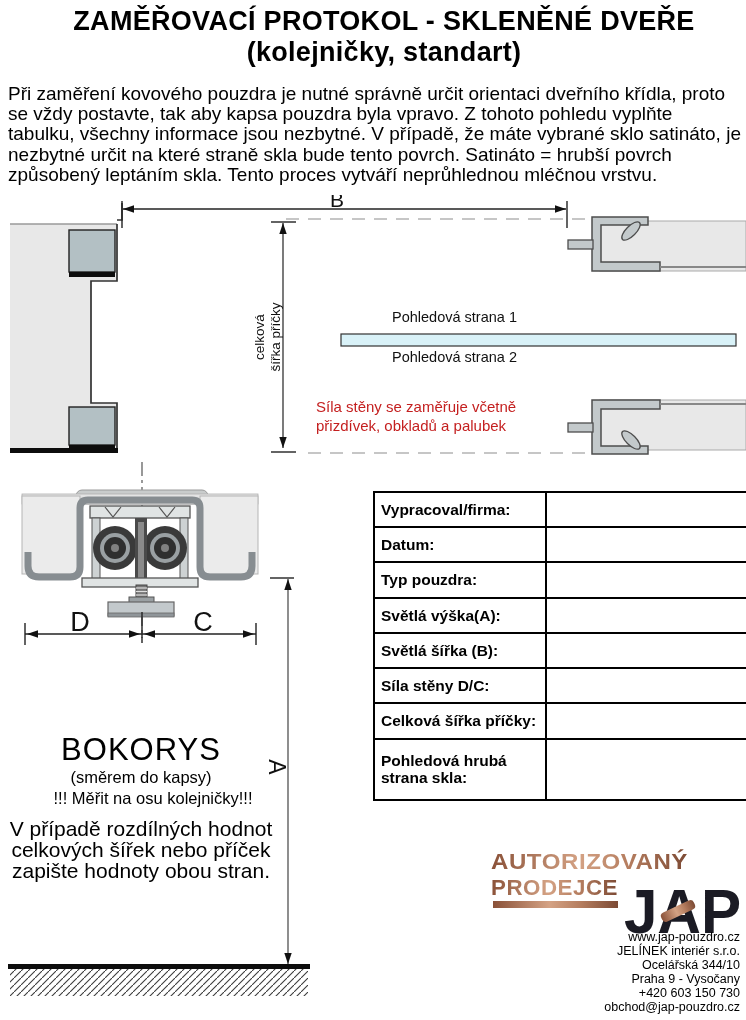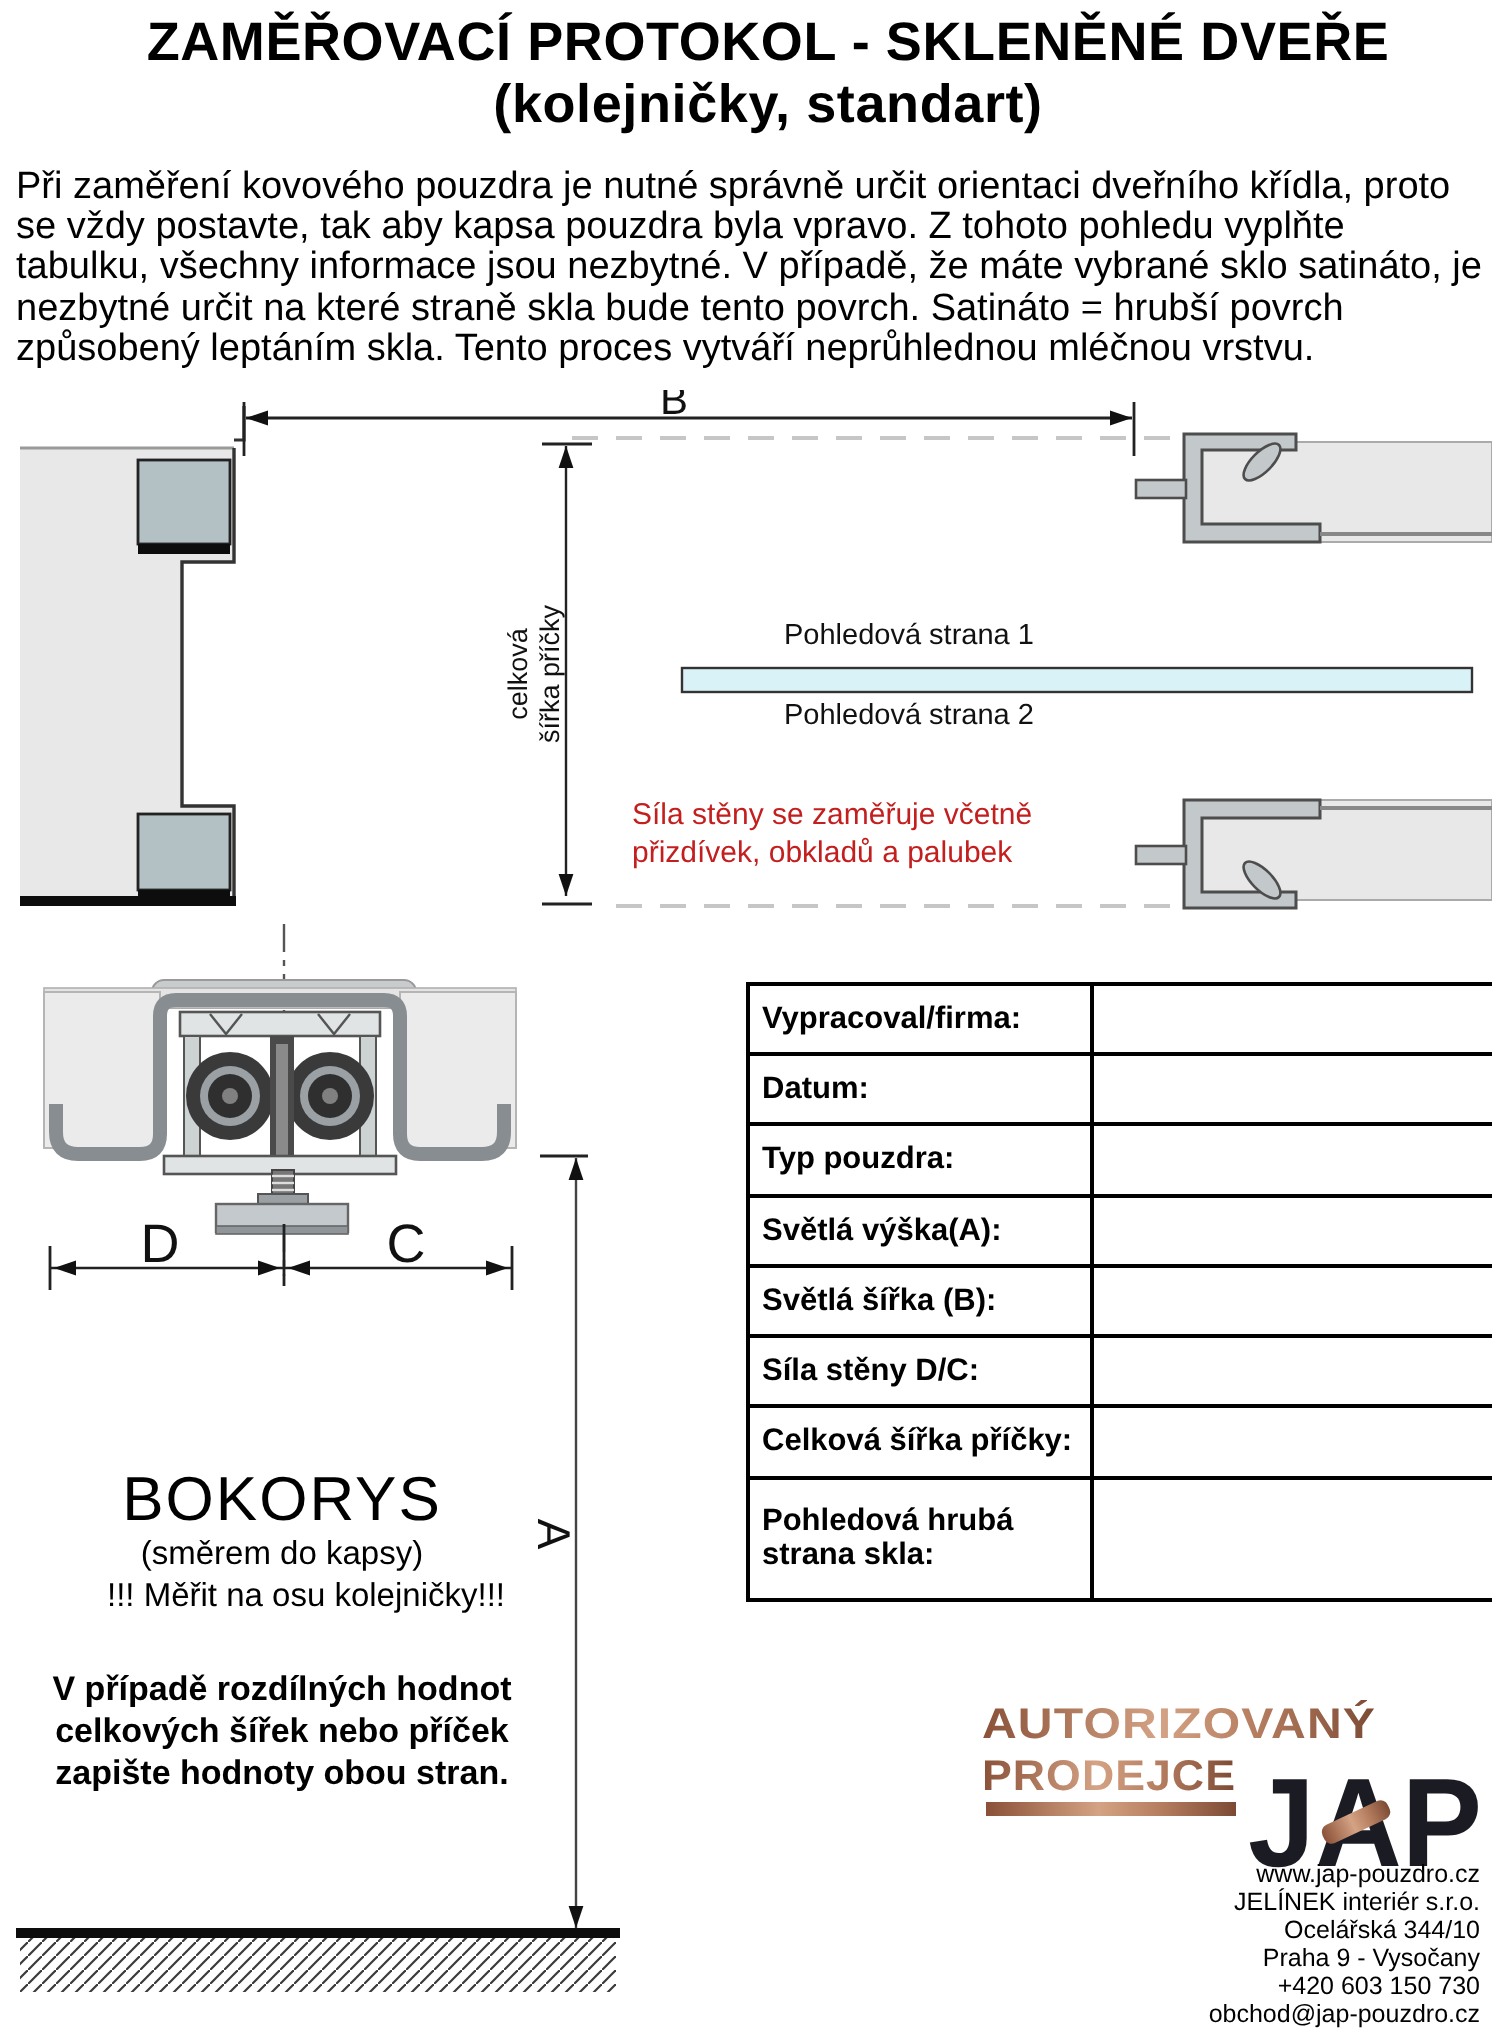--- a/index.html
+++ b/index.html
@@ -11,21 +11,21 @@
   
   .intro{position:absolute;top:84px;left:8px;width:733px;font-size:19px;line-height:20.2px;}
   
   .plan-svg{position:absolute;top:195px;left:0;}
   .side-svg{position:absolute;top:460px;left:0;}
   
   .bokorys-text{position:absolute;top:733px;left:0;width:282px;text-align:center;}
   .bokorys-text .hd{font-size:31px;font-weight:400;letter-spacing:1px;line-height:33px;}
   .bokorys-text .s1{font-size:16.5px;margin-top:2px;}
   .bokorys-text .s2{font-size:16.5px;margin-top:2px;padding-left:24px;}
-  .bokorys-text .note{font-size:17px;margin-top:26px;line-height:21px;font-weight:bold;}
+  .bokorys-text .note{font-size:21px;margin-top:10px;line-height:21px;}
   
   .form-table{position:absolute;top:491px;left:373px;border-collapse:collapse;
               table-layout:fixed;width:406px;height:310px;}
   .form-table td{border:2.2px solid #000;vertical-align:middle;}
   .form-table td.lbl{width:162px;font-weight:bold;font-size:15.5px;line-height:17.5px;
                      padding:2px 2px 2px 6px;}
   .form-table td.val{background:#fff;}
   
   .logo-svg{position:absolute;top:846px;left:488px;}
   .contact{position:absolute;top:931px;right:6px;text-align:right;

